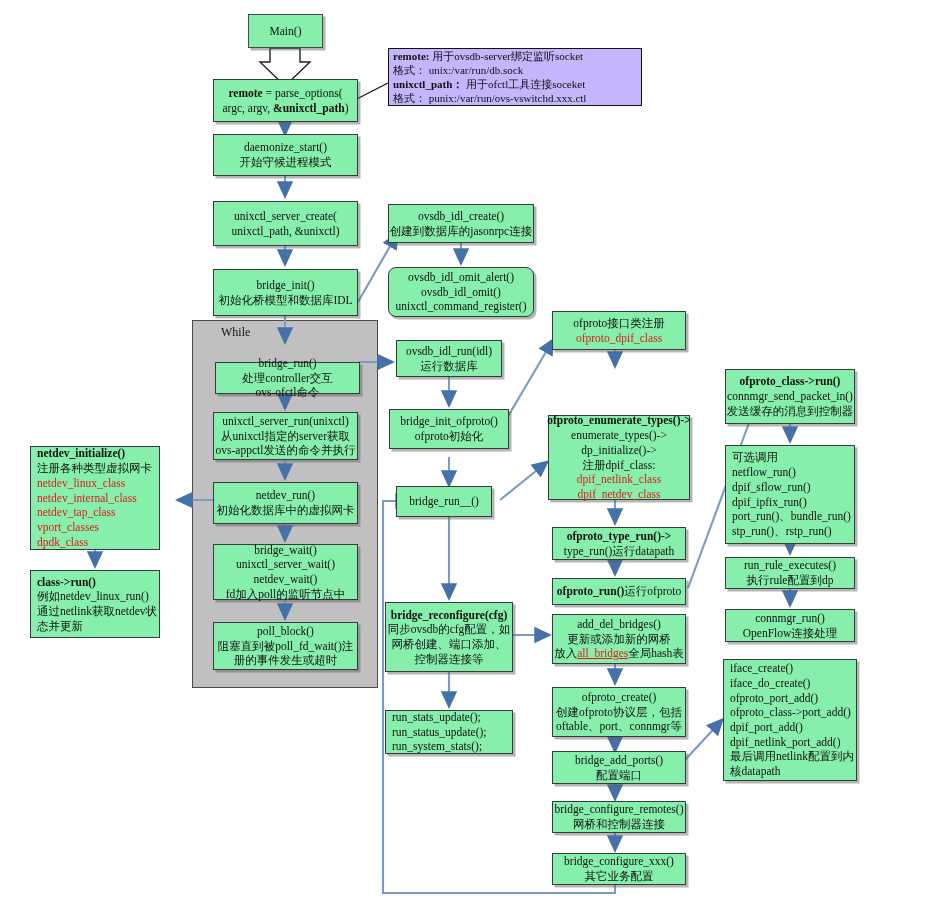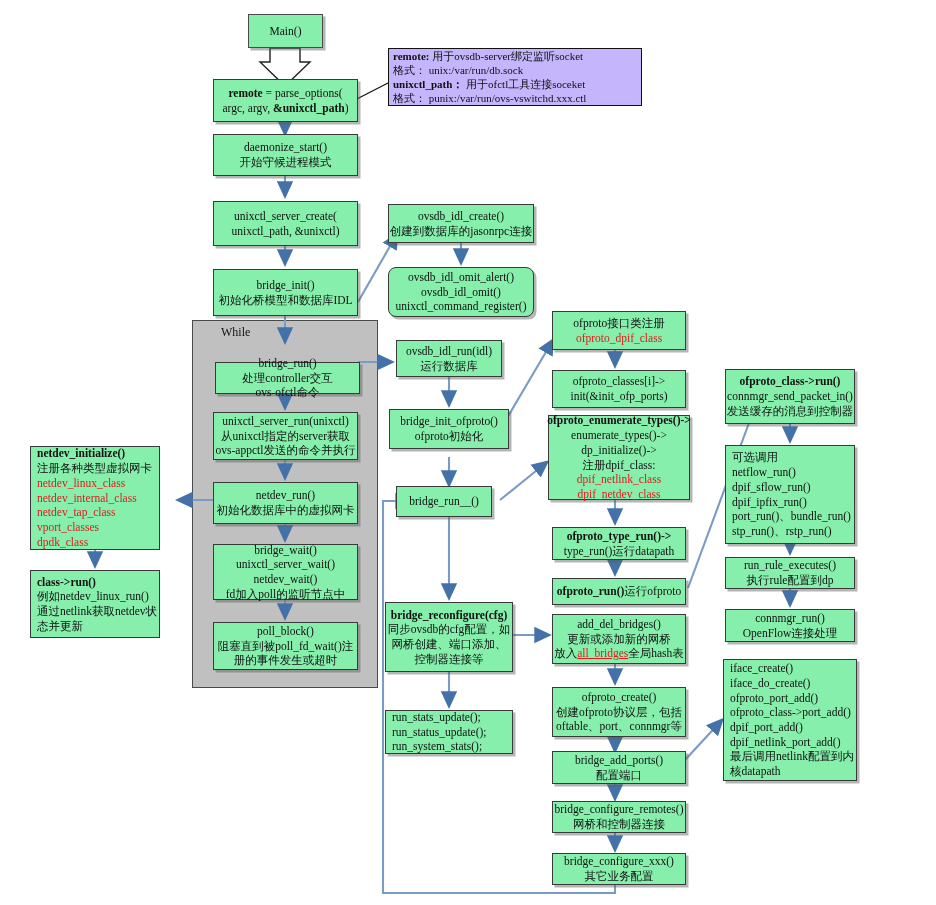--- a/index.html
+++ b/index.html
@@ -224,24 +224,20 @@
     <span class="ln">ofproto接口类注册</span>
     <span class="ln red">ofproto_dpif_class</span>
   </div>
 
   <div class="box left shadow" style="left:385px;top:710px;width:128px;height:44px;">
     <span class="ln">run_stats_update();</span>
     <span class="ln">run_status_update();</span>
     <span class="ln">run_system_stats();</span>
   </div>
 
-  <div class="box shadow" style="left:552px;top:370px;width:134px;height:38px;">
-    <span class="ln">ofproto_classes[i]-&gt;</span>
-    <span class="ln">init(&amp;init_ofp_ports)</span>
-  </div>
 
   <div class="box shadow" style="left:548px;top:415px;width:142px;height:85px;">
     <span class="ln b">ofproto_enumerate_types()-&gt;</span>
     <span class="ln">enumerate_types()-&gt;</span>
     <span class="ln">dp_initialize()-&gt;</span>
     <span class="ln">注册dpif_class:</span>
     <span class="ln red">dpif_netlink_class</span>
     <span class="ln red">dpif_netdev_class</span>
   </div>
 

